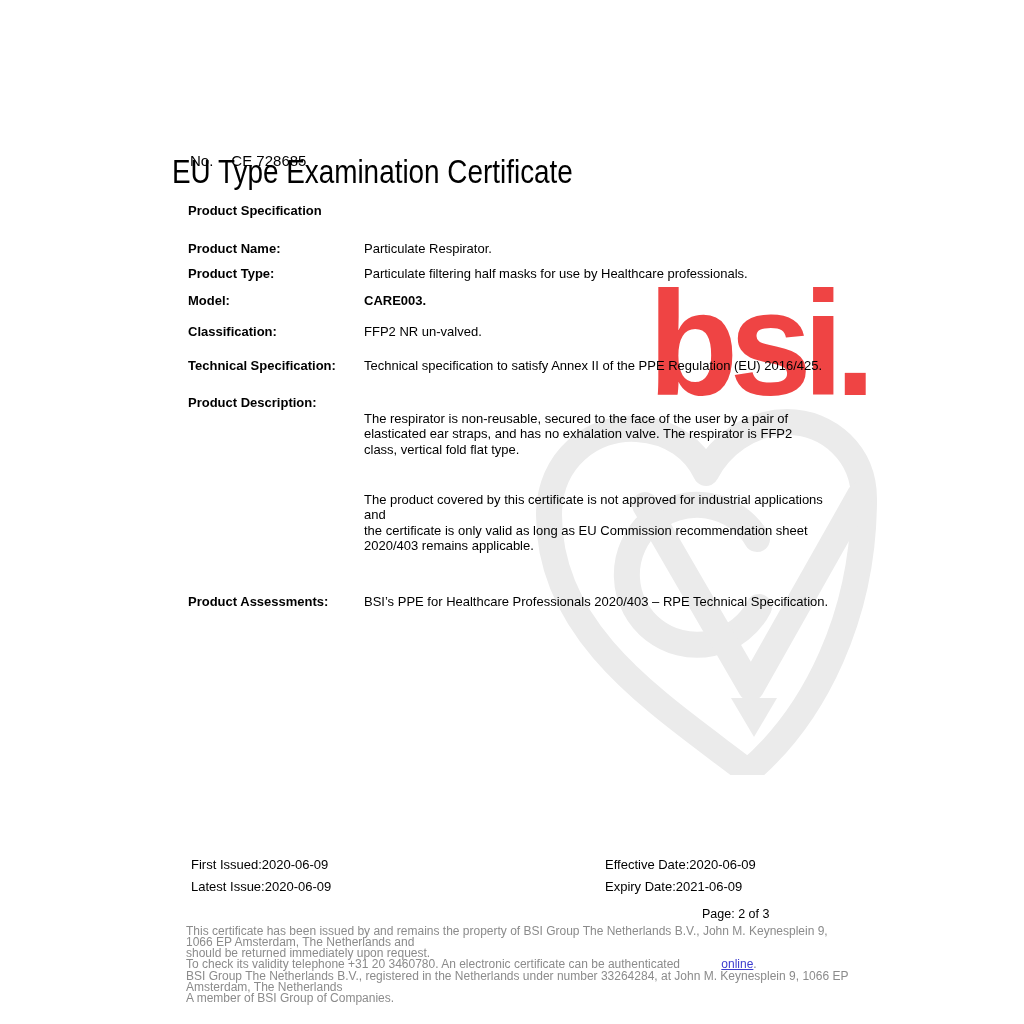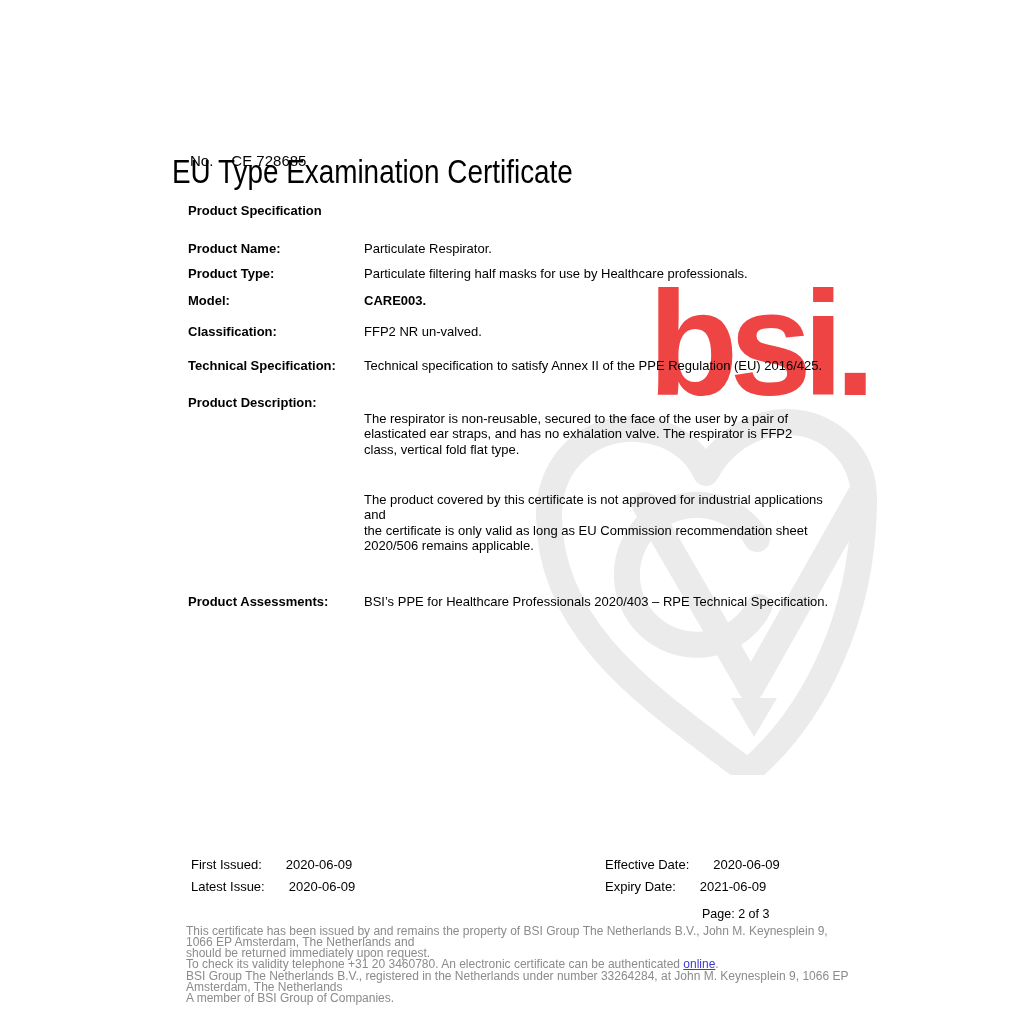--- a/index.html
+++ b/index.html
@@ -19,25 +19,25 @@
   
   .title{left:172px;top:106px;font-size:34px;white-space:nowrap;margin-top:46px;}
   .title .scale{display:inline-block;transform:scaleX(0.82);transform-origin:left center;}
   .cert-no{left:190px;top:152px;font-size:15px;display:flex;gap:18px;}
   .sec-head{left:188px;top:203px;font-size:13px;font-weight:bold;}
   .row{left:188px;display:flex;font-size:13px;line-height:15.5px;}
   .row .lbl{width:176px;flex:none;font-weight:bold;}
   .row .val{width:468px;white-space:pre-line;}
   .val.strong{font-weight:bold;}
   .desc-val p{margin:0 0 19px 0;white-space:pre-line;}
-  .daterow{display:flex;gap:24px;font-size:13px;line-height:16px;justify-content:center;}
+  .daterow{display:flex;gap:0;font-size:13px;line-height:16px;justify-content:center;}
   .pagei{left:702px;top:907px;font-size:12.5px;}
   .fine{left:186px;top:926px;width:666px;font-size:12px;line-height:11px;color:#8b8b8b;}
   .fine p{margin:0;white-space:pre-line;}
-  .fine a{color:#3b3bce;text-decoration:underline;}
+  .fine a{color:#3b3bce;text-decoration:underline;margin-left:38px;}
   .company{left:186px;top:971px;width:666px;font-size:12px;line-height:11px;color:#8b8b8b;}
   .company p{margin:0;}
 </style>
 </head>
 <body>
 
 <div class="page">
 
   <div class="wm-text">bsi.</div>
   <svg class="wm-heart" width="348" height="372" viewBox="0 0 348 372" aria-hidden="true">
@@ -82,21 +82,21 @@
   </div>
 
   <div class="abs row" style="top:395px">
     <span class="lbl">Product Description:</span>
     <div class="val desc-val">
       <p>The respirator is non-reusable, secured to the face of the user by a pair of
 elasticated ear straps, and has no exhalation valve. The respirator is FFP2
 class, vertical fold flat type.</p>
       <p>The product covered by this certificate is not approved for industrial applications and
 the certificate is only valid as long as EU Commission recommendation sheet
-2020/506 remains applicable.</p>
+2020/403 remains applicable.</p>
     </div>
   </div>
 
   <div class="abs row" style="top:594px">
     <span class="lbl">Product Assessments:</span>
     <span class="val" style="width:600px">BSI’s PPE for Healthcare Professionals 2020/403 – RPE Technical Specification.</span>
   </div>
 
   <div class="abs daterow" style="left:191px;top:857px">
     <span>First Issued:</span>

